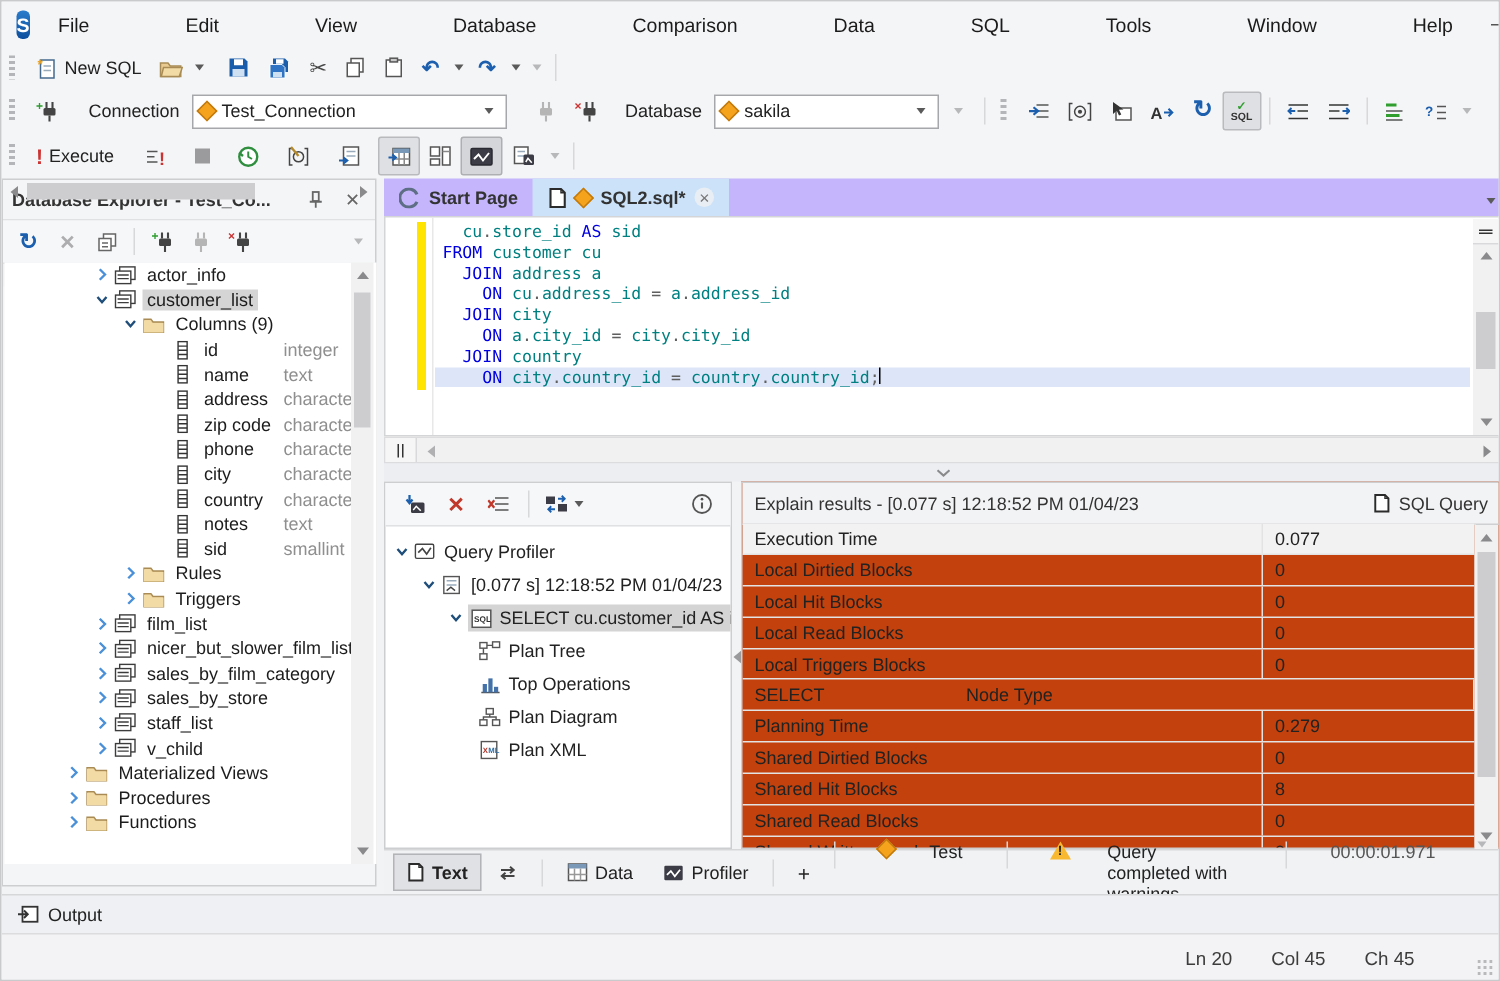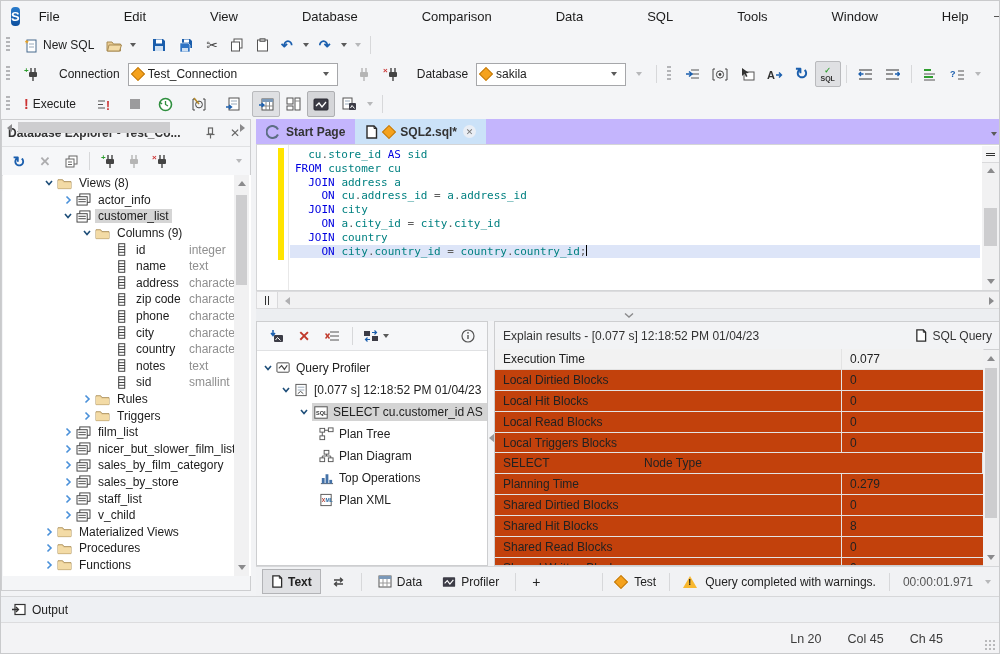--- a/index.html
+++ b/index.html
@@ -440,30 +440,20 @@
             <text x="0" y="6" font-size="8" font-weight="bold" fill="#c33">×</text>
             <line x1="8" y1="1" x2="8" y2="5" stroke="#444" stroke-width="1.4"></line>
             <line x1="12" y1="1" x2="12" y2="5" stroke="#444" stroke-width="1.4"></line>
             <rect x="6" y="5" width="8" height="5" rx="1" fill="#444"></rect>
             <line x1="10" y1="10" x2="10" y2="14" stroke="#444" stroke-width="1.4"></line>
           </svg>
       </div>
       <span class="drop dis" style="margin-left:auto"></span>
     </div>
     <div class="tree">
-        <div class="trow" style="padding-left: 41px;">
-          <svg class="chev" viewBox="0 0 10 10">
-            <path d="M2 3 L5 6.5 L8 3" fill="none" stroke="#1e4e79" stroke-width="1.6"></path>
-          </svg>
-          <svg class="ticon" viewBox="0 0 16 14">
-            <path d="M1 3 h5 l1.5 2 H15 V12.5 H1 Z" fill="#e9cb92" stroke="#a98c55"></path>
-            <path d="M1 3 V12.5 H15 V5.8 H6.8 L5.4 3.8 H1" fill="#f3dba6" stroke="none"></path>
-          </svg>
-          <span class="tlabel">Views (8)</span>
-        </div>
         <div class="trow" style="padding-left: 60px;">
           <svg class="chev" viewBox="0 0 10 10">
             <path d="M3.5 1.5 L7 5 L3.5 8.5" fill="none" stroke="#4a90d9" stroke-width="1.6"></path>
           </svg>
           <svg class="ticon" viewBox="0 0 16 14">
             <rect x="4" y="1" width="11" height="9" fill="#fff" stroke="#3c3c3c"></rect>
             <rect x="1" y="4" width="11" height="9" fill="#fff" stroke="#3c3c3c"></rect>
             <line x1="2.5" y1="6.8" x2="10.5" y2="6.8" stroke="#3c3c3c"></line>
             <line x1="2.5" y1="9.4" x2="10.5" y2="9.4" stroke="#3c3c3c"></line>
           </svg>
@@ -865,35 +855,35 @@
                 <svg class="picon" viewBox="0 0 16 14">
                   <rect x="1" y="1" width="5" height="4" fill="none" stroke="#555"></rect>
                   <rect x="10" y="0.5" width="5" height="4" fill="none" stroke="#555"></rect>
                   <rect x="1" y="9" width="5" height="4" fill="none" stroke="#555"></rect>
                   <path d="M6 3 H10 M3.5 5 V9" stroke="#555" fill="none"></path>
                 </svg>
                 <span>Plan Tree</span>
               </div>
               <div class="prow" style="padding-left: 62px;">
                 <svg class="picon" viewBox="0 0 16 14">
+                  <line x1="2" y1="13" x2="15" y2="13" stroke="#555"></line>
+                  <rect x="3" y="7" width="3" height="6" fill="#4472a8"></rect>
+                  <rect x="7" y="3" width="3" height="10" fill="#4472a8"></rect>
+                  <rect x="11" y="9" width="3" height="4" fill="#4472a8"></rect>
+                </svg>
+                <span>Top Operations</span>
+              </div>
+              <div class="prow" style="padding-left: 62px;">
+                <svg class="picon" viewBox="0 0 16 14">
                   <rect x="5.5" y="1" width="5" height="4" fill="none" stroke="#555"></rect>
                   <rect x="1" y="9" width="5" height="4" fill="none" stroke="#555"></rect>
                   <rect x="10" y="9" width="5" height="4" fill="none" stroke="#555"></rect>
                   <path d="M8 5 V7 M3.5 9 V7 H12.5 V9" stroke="#555" fill="none"></path>
                 </svg>
                 <span>Plan Diagram</span>
-              </div>
-              <div class="prow" style="padding-left: 62px;">
-                <svg class="picon" viewBox="0 0 16 14">
-                  <line x1="2" y1="13" x2="15" y2="13" stroke="#555"></line>
-                  <rect x="3" y="7" width="3" height="6" fill="#4472a8"></rect>
-                  <rect x="7" y="3" width="3" height="10" fill="#4472a8"></rect>
-                  <rect x="11" y="9" width="3" height="4" fill="#4472a8"></rect>
-                </svg>
-                <span>Top Operations</span>
               </div>
               <div class="prow" style="padding-left: 62px;">
                 <svg class="picon" viewBox="0 0 16 14">
                   <rect x="2" y="1" width="11" height="12" fill="#fff" stroke="#555"></rect>
                   <text x="3" y="9" font-size="5.5" font-weight="bold" fill="#b03a2e">X</text>
                   <text x="7" y="9" font-size="5.5" font-weight="bold" fill="#2e6da4">ML</text>
                 </svg>
                 <span>Plan XML</span>
               </div>
             </div>
@@ -996,21 +986,21 @@
         <svg width="14" height="12" viewBox="0 0 16 13">
             <rect x="1" y="1" width="14" height="11" rx="1" fill="#3c3c46"></rect>
             <polyline points="3,8 6,5 9,9 13,4" fill="none" stroke="#fff" stroke-width="1.3"></polyline>
           </svg>
         <span style="font-weight:normal">Profiler</span>
       </div>
       <span class="tsep"></span>
       <div class="btab">
           <span style="font-weight:normal;font-size:14px">+</span>
         </div>
-      <div style="margin-left:auto;display:flex;align-items:center;gap:8px">
+      <div style="margin-left:auto;display:flex;gap:24px">
         <span class="tsep"></span>
         <span class="diamond"></span>
         <span>Test</span>
         <span class="tsep"></span>
         <span class="warntri"></span>
         <span>Query completed with warnings.</span>
         <span class="tsep"></span>
         <span class="duration">00:00:01.971</span>
         <span class="drop dis"></span>
       </div>

